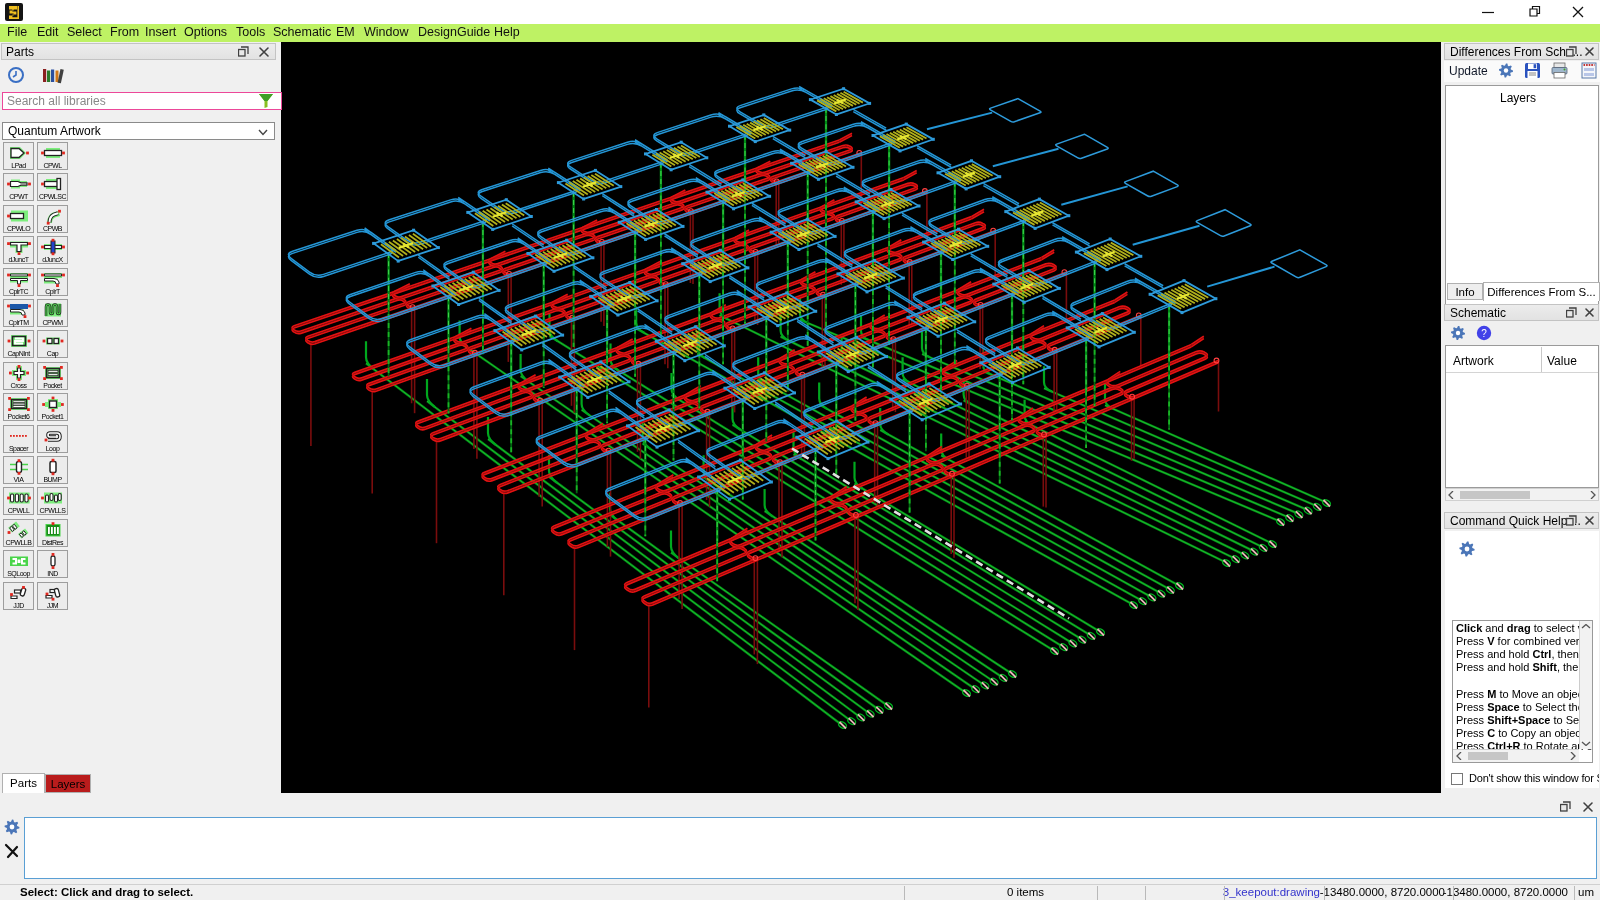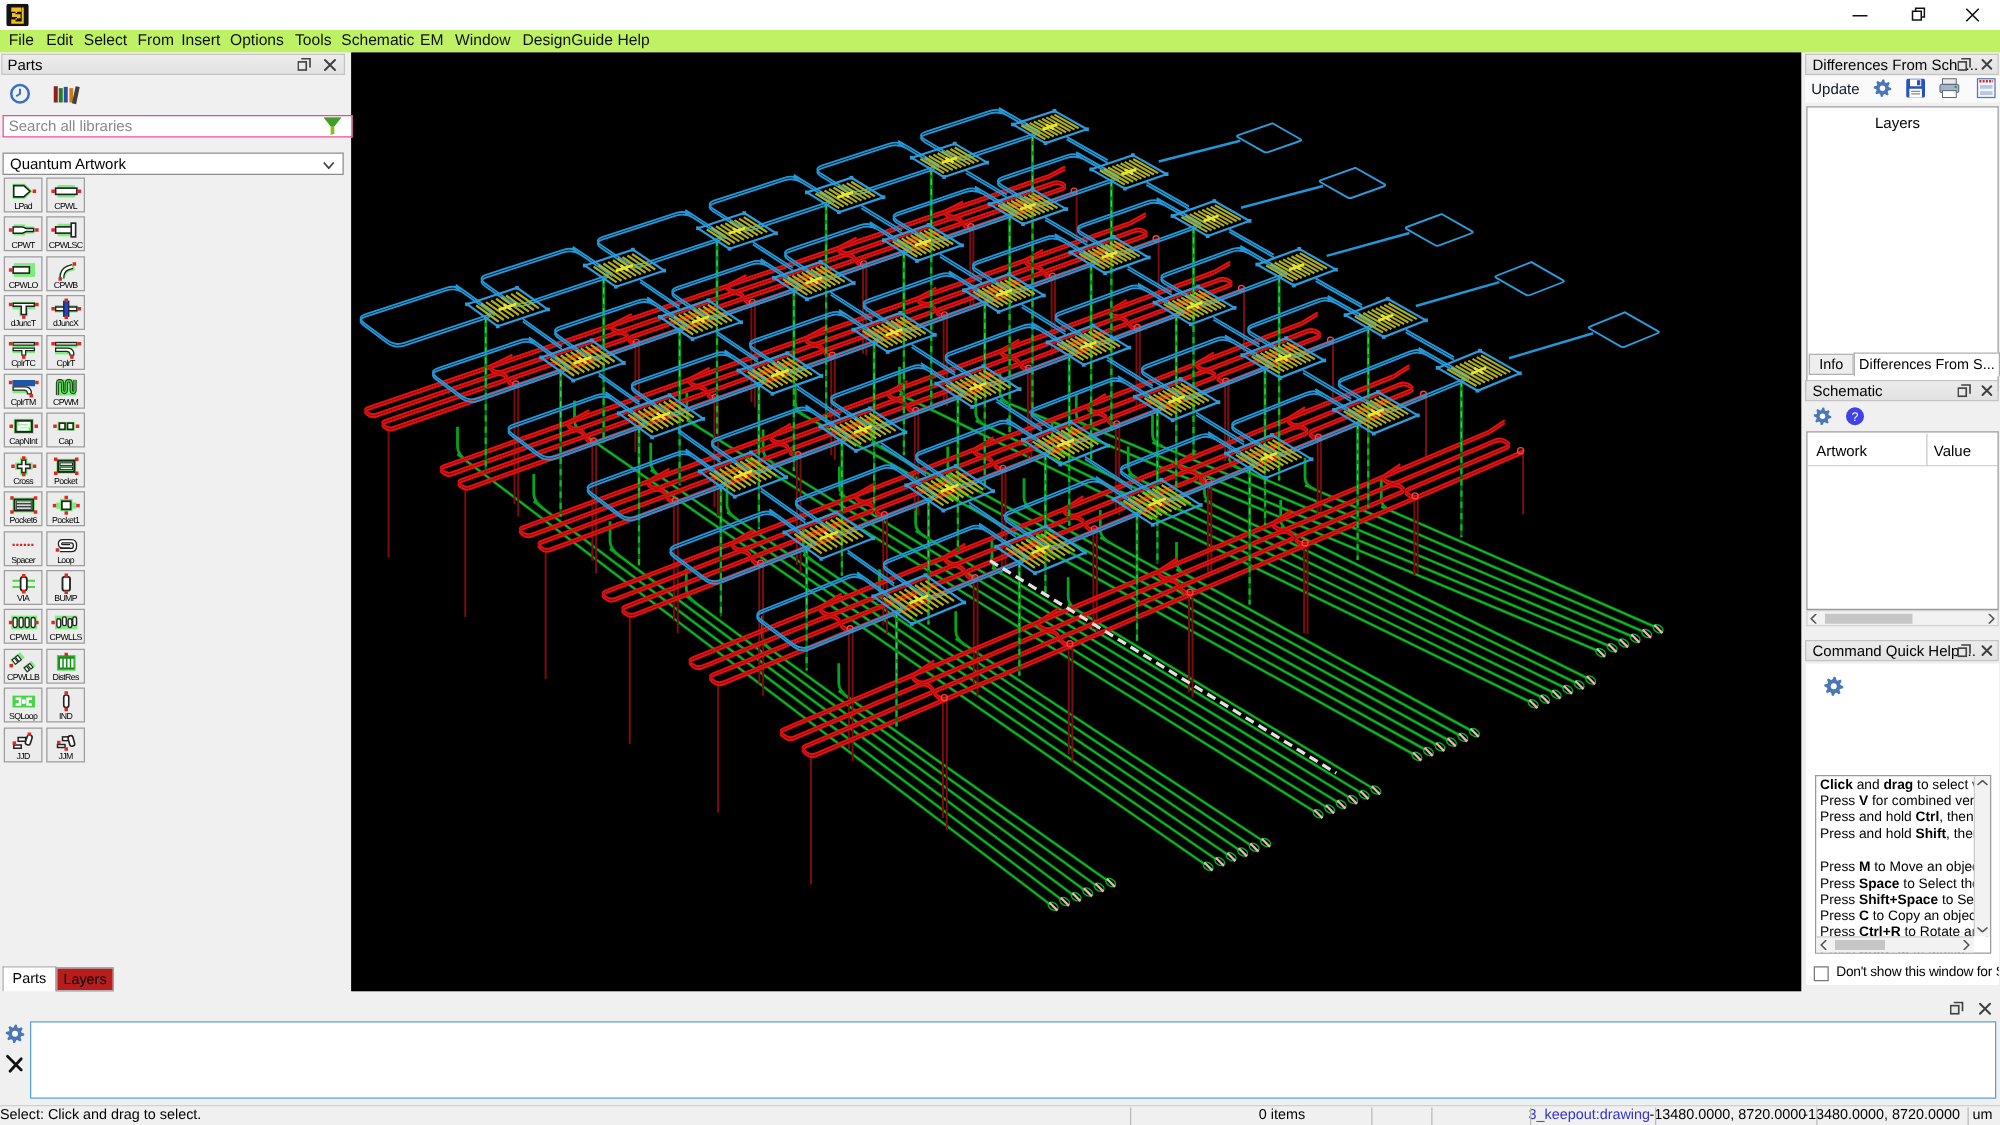--- a/index.html
+++ b/index.html
@@ -1922,21 +1922,21 @@
       </g>
     </svg>
     <svg class="abs" style="left:4px;top:22px" width="18" height="40">
       <polygon points="15.4,8.0 15.3,9.4 12.9,10.0 12.4,11.0 13.2,13.2 12.1,14.2 10.0,12.9 9.0,13.2 8.0,15.4 6.6,15.3 6.0,12.9 5.0,12.4 2.8,13.2 1.8,12.1 3.1,10.0 2.8,9.0 0.6,8.0 0.7,6.6 3.1,6.0 3.6,5.0 2.8,2.8 3.9,1.8 6.0,3.1 7.0,2.8 8.0,0.6 9.4,0.7 10.0,3.1 11.0,3.6 13.2,2.8 14.2,3.9 12.9,6.0 13.2,7.0" fill="#4b76b8"></polygon>
       <circle cx="8" cy="8" r="2.4" fill="#fff"></circle>
       <path d="M2 26 L13 37 M13 28 L4 38" stroke="#111" stroke-width="2.2" stroke-linecap="round"></path>
     </svg>
     <div class="abs white" style="left:24px;top:20px;width:1573px;height:62px;border:1px solid #5a9fd4;"></div>
   </div>
 <div class="abs" style="left:0;top:884px;width:1600px;height:16px;background:#f0f0f0;border-top:1px solid #d0d0d0;">
-    <div class="statustxt" style="left:0;">Select: Click and drag to select.</div>
+    <div class="statustxt" style="left:20px;font-weight:bold;">Select: Click and drag to select.</div>
     <div class="statustxt" style="left:1007px;">0 items</div>
     <div class="statustxt" style="right:280px;color:#3333cc;">3_keepout:drawing</div>
     <div class="statustxt" style="right:155px;">-13480.0000, 8720.0000</div>
     <div class="statustxt" style="right:32px;">-13480.0000, 8720.0000</div>
     <div class="statustxt" style="left:1578px;">um</div>
     <div class="sep" style="left:904px;top:1px;height:15px;"></div>
     <div class="sep" style="left:1097px;top:1px;height:15px;"></div>
     <div class="sep" style="left:1145px;top:1px;height:15px;"></div>
     <div class="sep" style="left:1224px;top:1px;height:15px;"></div>
     <div class="sep" style="left:1324px;top:1px;height:15px;"></div>

